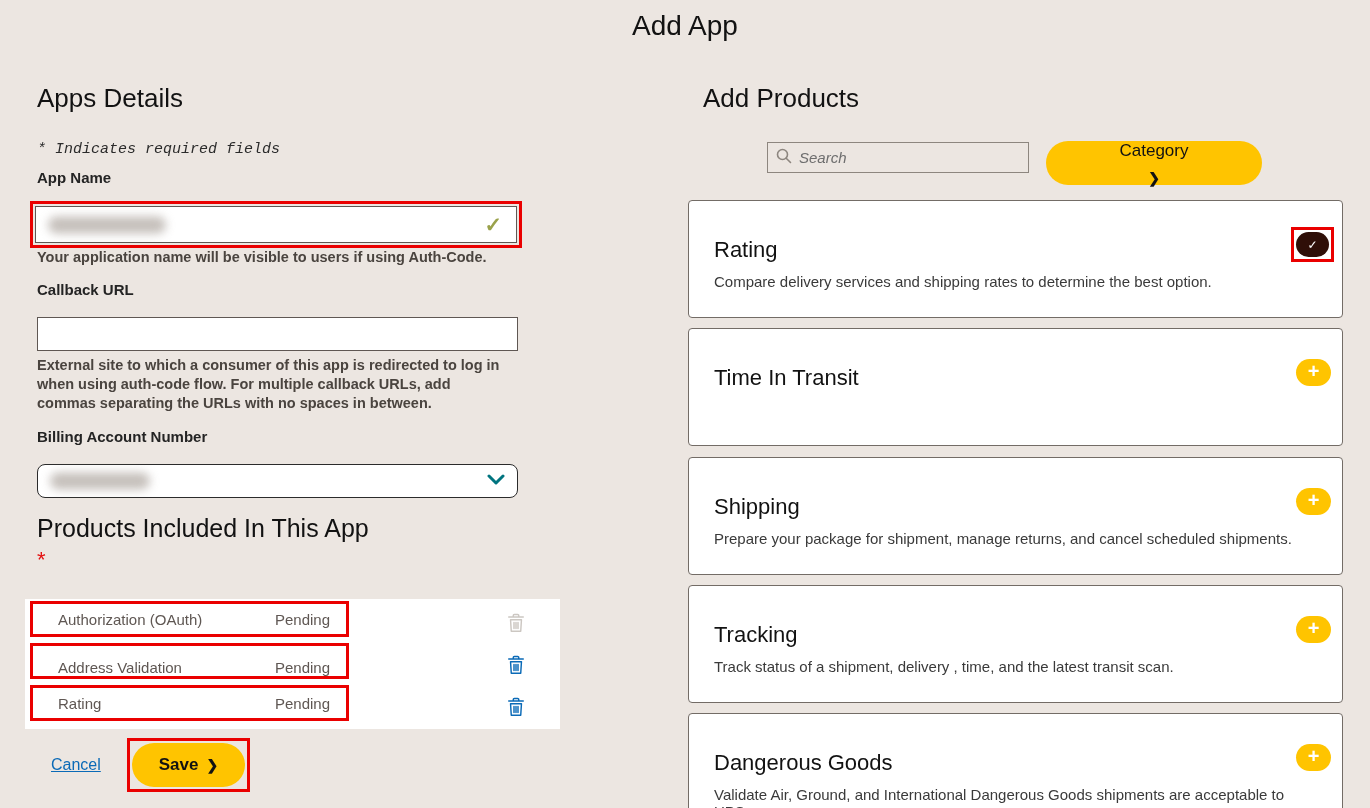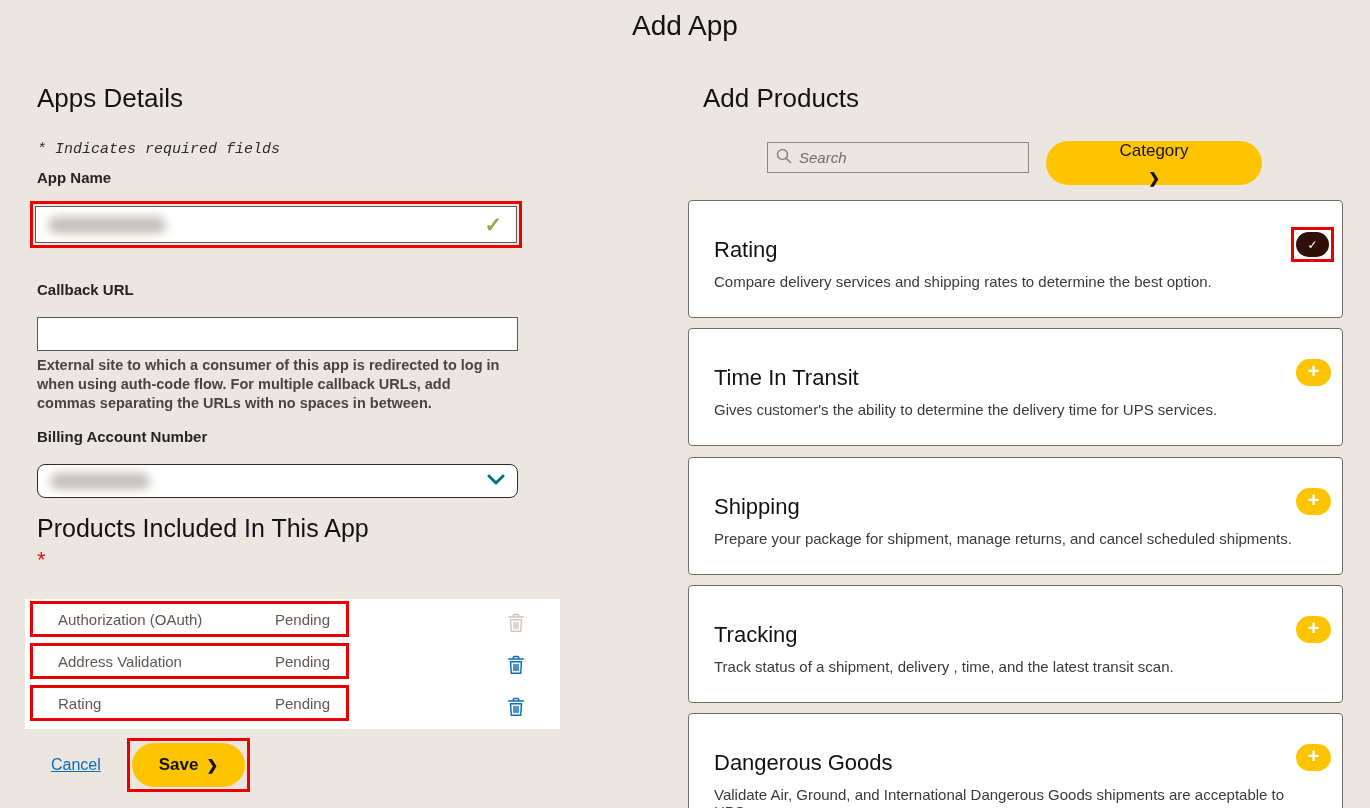--- a/index.html
+++ b/index.html
@@ -167,20 +167,21 @@
 
   <label class="field-label" style="left:37px; top:169px;">App Name</label>
 
   <div class="appname-annotation annotation">
     <div class="appname-input">
       <div class="redacted-blob"></div>
       <span class="valid-check">✓</span>
     </div>
   </div>
 
+  <div class="helper-text" style="left:37px; top:248px; width:490px;">Your application name will be visible to users if using Auth-Code.</div>
 
   <label class="field-label" style="left:37px; top:281px;">Callback URL</label>
 
   <input class="callback-input" type="text" value="" style="">
 
   <div class="helper-text" style="left:37px; top:356px;">External site to which a consumer of this app is redirected to log in when using auth-code flow. For multiple callback URLs, add commas separating the URLs with no spaces in between.</div>
 
   <label class="field-label" style="left:37px; top:428px;">Billing Account Number</label>
 
   <div class="billing-select">
@@ -192,21 +193,21 @@
     </span>
   </div>
 
   <h2 class="products-heading"><span>Products Included In This App</span> <span class="req-star">*</span></h2>
 
   <div class="products-panel">
     <div class="product-row annotation" style="top:2px; left:5px;">
       <span>Authorization (OAuth)</span>
       <span>Pending</span>
     </div>
-    <div class="product-row annotation" style="top:44px; left:5px;">
+    <div class="product-row annotation" style="top:44px; left:5px;align-items:flex-end;">
       <span>Address Validation</span>
       <span>Pending</span>
     </div>
     <div class="product-row annotation" style="top:86px; left:5px;">
       <span>Rating</span>
       <span>Pending</span>
     </div>
 
     <button class="trash-btn disabled" style="top:13px;" aria-disabled="true">
       <svg viewBox="0 0 22 24" width="20" height="22">
@@ -256,21 +257,20 @@
     <div class="card-desc">Compare delivery services and shipping rates to determine the best option.</div>
     <div class="selected-annotation annotation">
       <button class="selected-toggle">
         <span>✓</span>
       </button>
     </div>
   </div>
 
   <div class="product-card" style="top:328px;">
     <div class="card-title">Time In Transit</div>
-    <div class="card-desc">Gives customer's the ability to determine the delivery time for UPS services.</div>
     <button class="add-pill">
         <span>+</span>
       </button>
   </div>
 
   <div class="product-card" style="top:457px;">
     <div class="card-title">Shipping</div>
     <div class="card-desc">Prepare your package for shipment, manage returns, and cancel scheduled shipments.</div>
     <button class="add-pill">
         <span>+</span>

